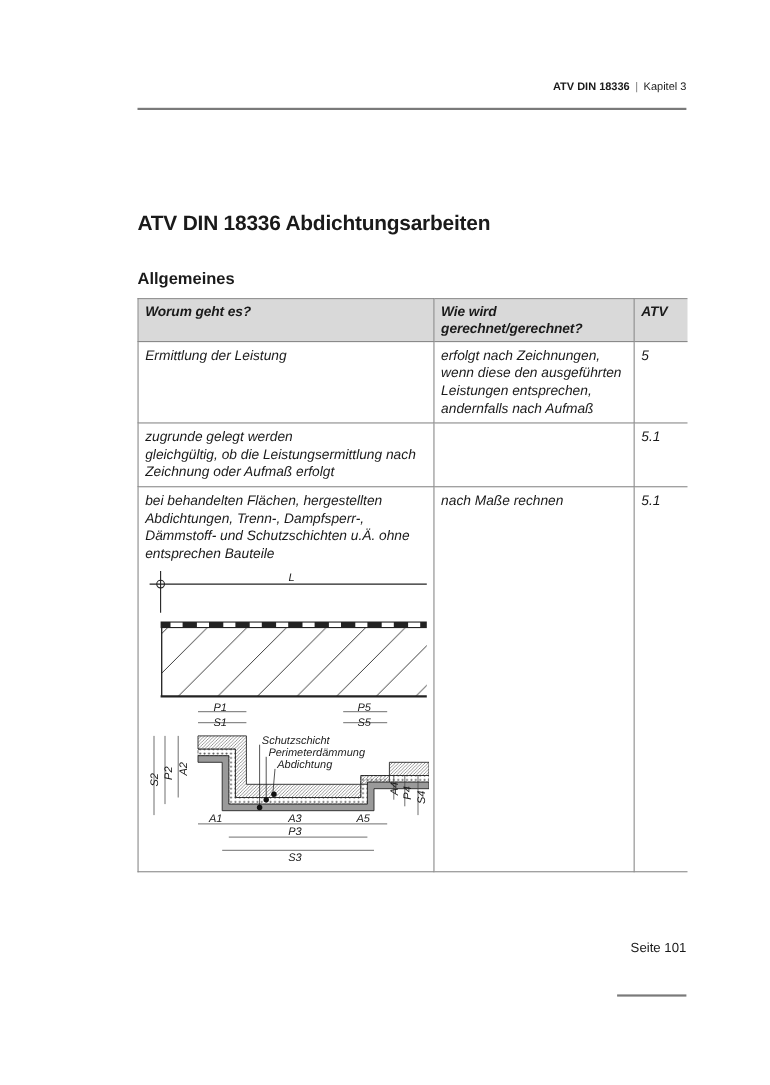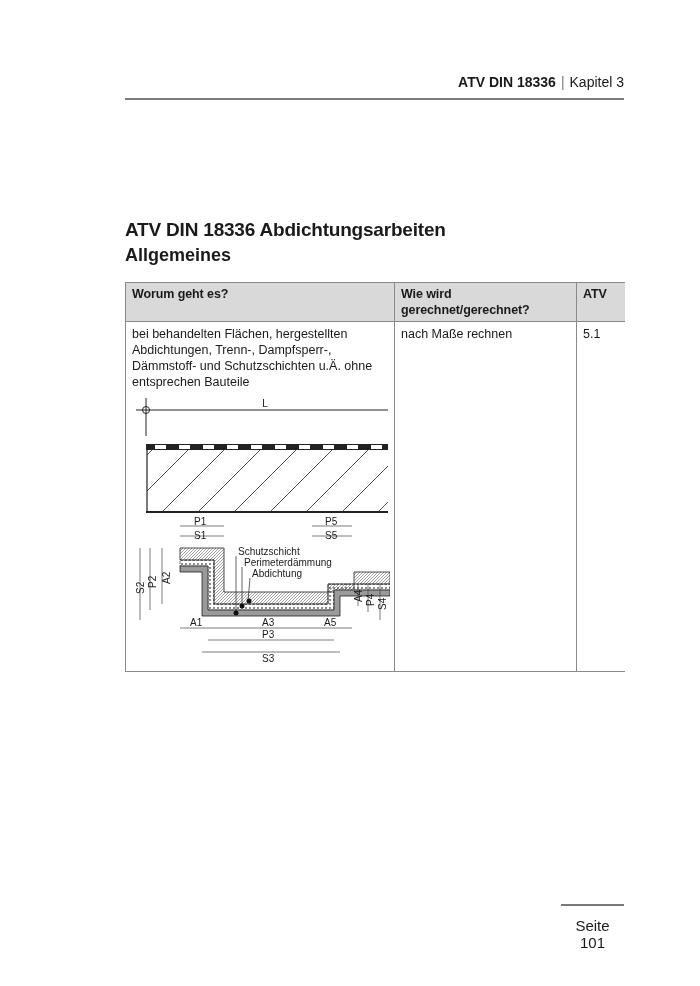--- a/index.html
+++ b/index.html
@@ -1,31 +1,31 @@
 <!DOCTYPE html>
 <html><head>
 <meta charset="utf-8">
 <style>
   html, body { margin:0; padding:0; background:#ffffff; }
   body { width:700px; height:986px; position:relative; overflow:hidden;
          font-family: "Liberation Sans", sans-serif; color:#1a1a1a; }
   .header { position:absolute; left:125px; top:74px; width:499px; height:24px;
-            border-bottom:2px solid #7a7a7a; text-align:right; font-size:14px; }
+            border-bottom:2px solid #7a7a7a; text-align:right; font-size:10px; }
   .header .doc { font-weight:bold; }
   .header .sep { color:#7a7a7a; margin:0 5px; }
-  .title { position:absolute; left:125px; top:193px; font-size:19px; font-weight:bold; letter-spacing:-0.2px;margin-top:26px; }
-  .subtitle { position:absolute; left:125px; top:245px; font-size:18px; font-weight:bold; }
-  table.main { position:absolute; left:125px; top:282px; border-collapse:collapse;
-               font-size:12.5px; line-height:16px; font-family:"Liberation Sans", sans-serif; }
+  .title { position:absolute; left:125px; top:193px; font-size:19px; font-weight:bold; letter-spacing:-0.2px; }
+  .subtitle { position:absolute; left:125px; top:245px; font-size:15px; font-weight:bold; }
+  table.main { position:absolute; left:125px; top:271px; border-collapse:collapse;
+               font-size:12.5px; line-height:16px; font-family:"Liberation Sans", sans-serif;font-style:italic; }
   table.main th, table.main td { border:1px solid #8a8a8a; vertical-align:top; padding:4px 6px 5px 6px; text-align:left; }
   table.main th { background:#d9d9d9; font-weight:bold; font-size:12.5px; padding:3px 6px; letter-spacing:-0.1px; }
   table.main th:last-child, table.main td:last-child { border-right:none; }
   .c1 { width:256px; } .c2 { width:169px; } .c3 { width:36px;margin-top:44px; }
   .footer-line { position:absolute; left:561px; top:904px; width:63px; border-top:2px solid #7a7a7a; }
-  .footer { position:absolute; left:561px; top:917px; width:63px; text-align:center; font-size:15px; }
+  .footer { position:absolute; left:561px; top:854px; width:63px; text-align:right; font-size:12px; }
   .diagram { display:block; margin-top:8px; }
   .diagram text { font-family:"Liberation Sans", sans-serif; font-size:10px; fill:#1a1a1a; }
 </style>
 </head>
 <body>
 
 <div class="header">
   <span class="doc">ATV DIN 18336</span><span class="sep">|</span><span>Kapitel 3</span>
 </div>
 
@@ -34,20 +34,33 @@
 
 <table class="main">
   <thead>
     <tr>
       <th class="c1">Worum geht es?</th>
       <th class="c2">Wie wird gerechnet/gerechnet?</th>
       <th class="c3">ATV</th>
     </tr>
   </thead>
   <tbody>
+    <tr style="height:72px">
+      <td>Ermittlung der Leistung</td>
+      <td>erfolgt nach Zeichnungen, wenn diese den ausgeführ­ten Leistungen entsprechen, andernfalls nach Aufmaß</td>
+      <td>5</td>
+    </tr>
+    <tr style="height:56px">
+      <td>
+        <div>zugrunde gelegt werden</div>
+        <div>gleichgültig, ob die Leistungsermittlung nach Zeichnung oder Aufmaß erfolgt</div>
+      </td>
+      <td></td>
+      <td>5.1</td>
+    </tr>
     <tr style="height:344px">
       <td style="padding-right:2px">
         <div>bei behandelten Flächen, hergestellten Abdich­tungen, Trenn-, Dampfsperr-, Dämmstoff- und Schutzschichten u.Ä. ohne entsprechen Bauteile</div>
         <svg class="diagram" width="258" height="268" viewBox="0 0 258 268">
           <defs>
             <pattern id="hatch" patternUnits="userSpaceOnUse" width="36" height="36" patternTransform="rotate(0)">
               <line x1="0" y1="36" x2="36" y2="0" stroke="#222" stroke-width="0.8"></line>
             </pattern>
             <pattern id="fine" patternUnits="userSpaceOnUse" width="3" height="3">
               <line x1="0" y1="3" x2="3" y2="0" stroke="#444" stroke-width="0.5"></line>

